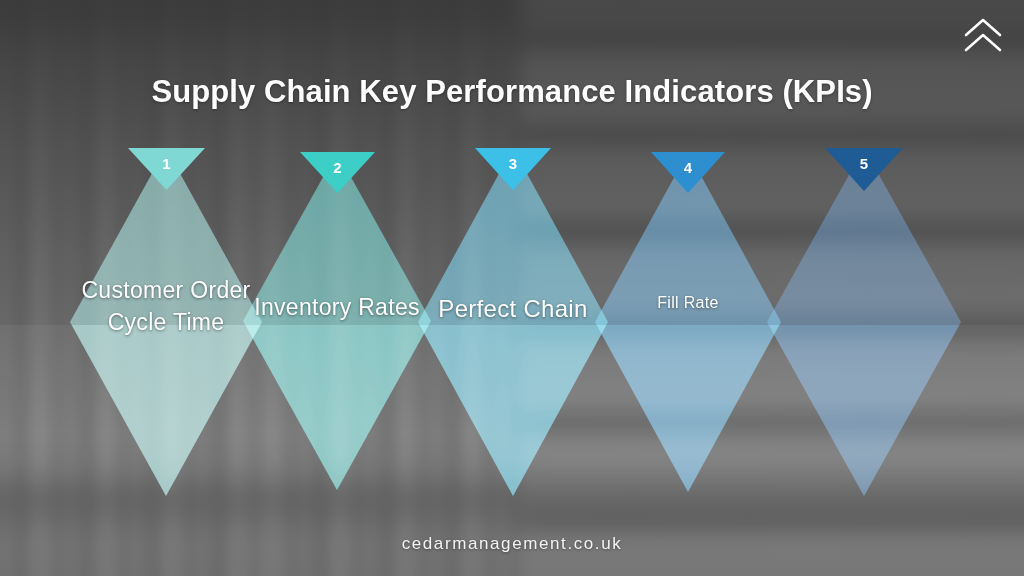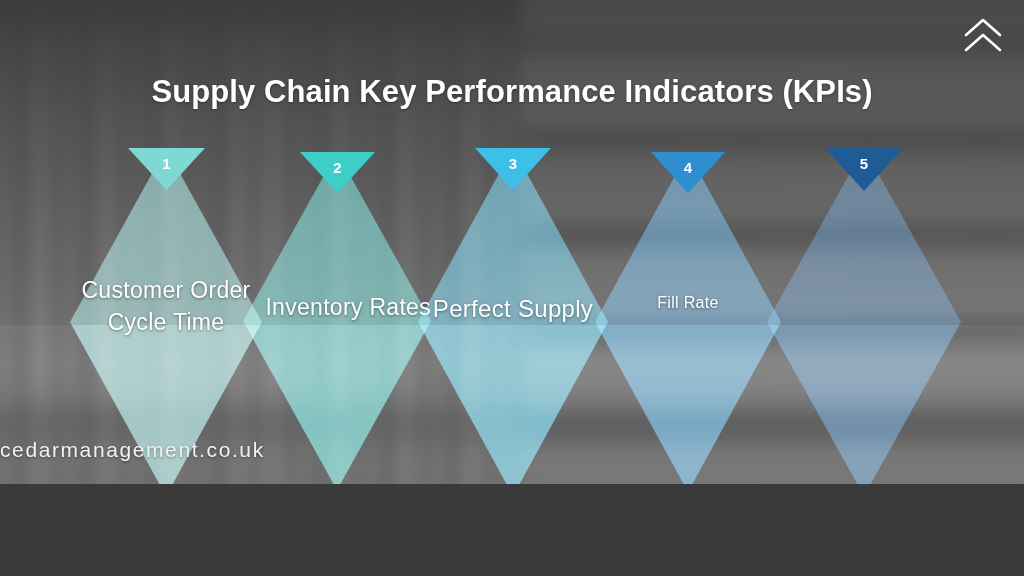--- a/index.html
+++ b/index.html
@@ -6,21 +6,21 @@
 
   body {
     width:1024px; height:576px;
     font-family:"Liberation Sans", sans-serif;
     background:#3a3a3a;
     overflow:hidden;
   }
 
   #slide {
     position:relative;
-    width:1024px; height:484px;
+    width:1024px; height:576px;
     overflow:hidden;
     background:#4a4a4a;
   }
 
   
   .bg-photo {
     position:absolute; inset:-40px;
     filter:blur(9px) grayscale(100%);
     background-color:#8d8b88;
     background-image:
@@ -145,23 +145,23 @@
     font-size:23px;
     line-height:1.38;
     letter-spacing:.3px;
     text-shadow:0 1px 3px rgba(0,0,0,.45);
     pointer-events:none;
   }
 
   
   .footer {
     position:absolute; bottom:22px; left:0; right:0;
-    text-align:left;
+    text-align:center;
     color:#f2f2f2;
-    font-size:21px;
+    font-size:17px;
     letter-spacing:1.6px;
     text-shadow:0 1px 3px rgba(0,0,0,.4);
   }
 </style>
 </head>
 <body>
 
 <div id="slide">
 
   <div class="bg-photo"></div>
@@ -191,31 +191,31 @@
         <div class="label" style="top: 275px; font-size: 23px;">Customer Order Cycle Time</div>
       </div>
       <div class="kpi" style="left: 243px; width: 188px;">
         <div class="diamond" style="top: 152px; height: 338px; background: rgb(61, 206, 200);"></div>
         <div class="diamond-lower-mask" style="top: 325px; height: 165px;">
           <div class="diamond-lower" style="top: -173px; height: 338px; background: rgb(61, 206, 200);"></div>
         </div>
         <div class="tri" style="left: 57px; top: 152px; width: 75px; height: 41px; background: rgb(61, 206, 200);">
           <span>2</span>
         </div>
-        <div class="label" style="top: 292px; font-size: 23px; text-align: right;">Inventory Rates</div>
+        <div class="label" style="top: 292px; font-size: 23px;">Inventory Rates</div>
       </div>
       <div class="kpi" style="left: 418px; width: 190px;">
         <div class="diamond" style="top: 148px; height: 348px; background: rgb(60, 192, 232);"></div>
         <div class="diamond-lower-mask" style="top: 325px; height: 171px;">
           <div class="diamond-lower" style="top: -177px; height: 348px; background: rgb(60, 192, 232);"></div>
         </div>
         <div class="tri" style="left: 57px; top: 148px; width: 76px; height: 42px; background: rgb(60, 192, 232);">
           <span>3</span>
         </div>
-        <div class="label" style="top: 292px; font-size: 24px;">Perfect Supply</div>
+        <div class="label" style="top: 292px; font-size: 24px;">Perfect Chain</div>
       </div>
       <div class="kpi" style="left: 595px; width: 186px;">
         <div class="diamond" style="top: 152px; height: 340px; background: rgb(46, 143, 208);"></div>
         <div class="diamond-lower-mask" style="top: 325px; height: 167px;">
           <div class="diamond-lower" style="top: -173px; height: 340px; background: rgb(46, 143, 208);"></div>
         </div>
         <div class="tri" style="left: 56px; top: 152px; width: 74px; height: 41px; background: rgb(46, 143, 208);">
           <span>4</span>
         </div>
         <div class="label" style="top: 292px; font-size: 16px;">Fill Rate</div>

